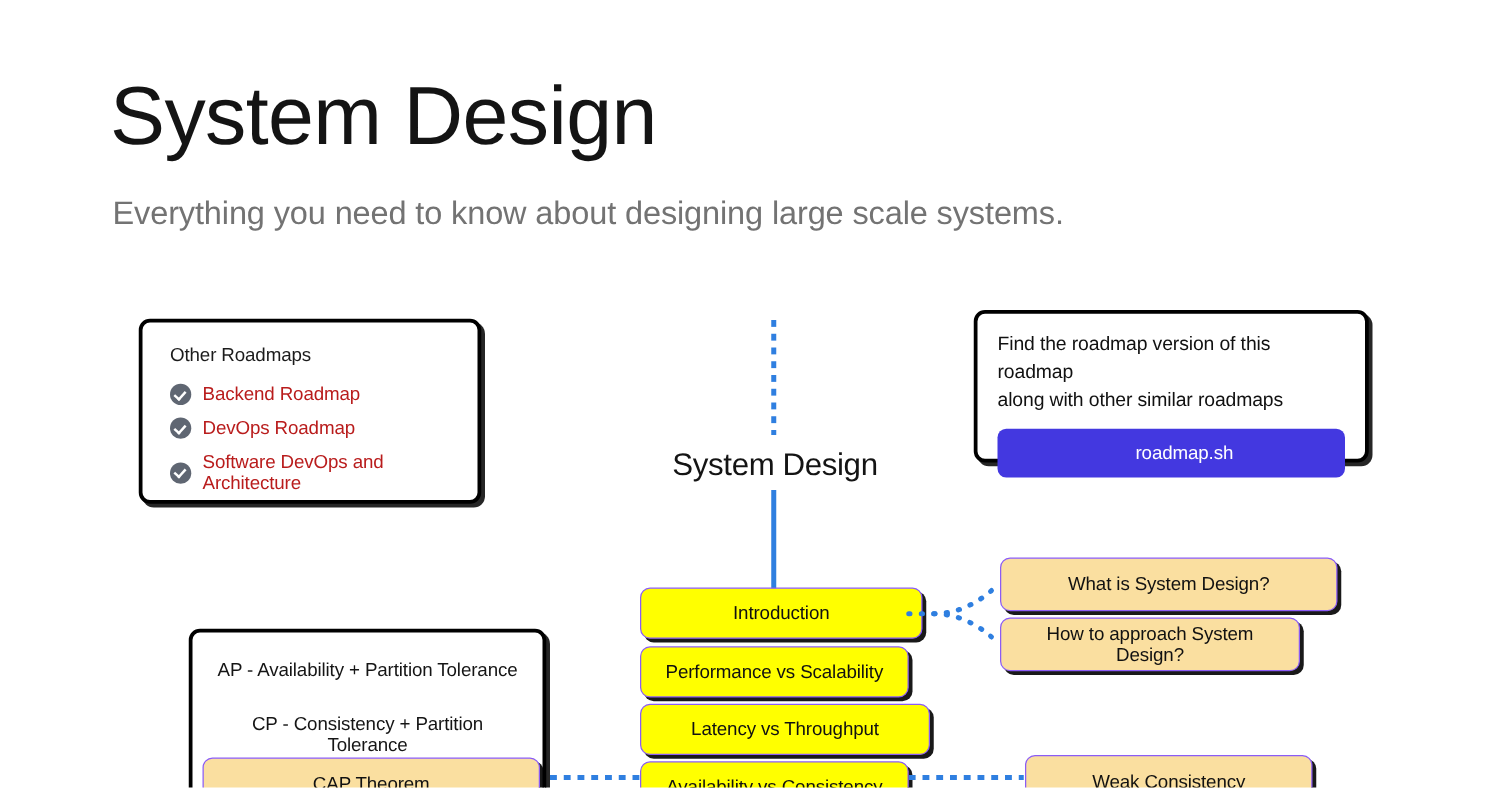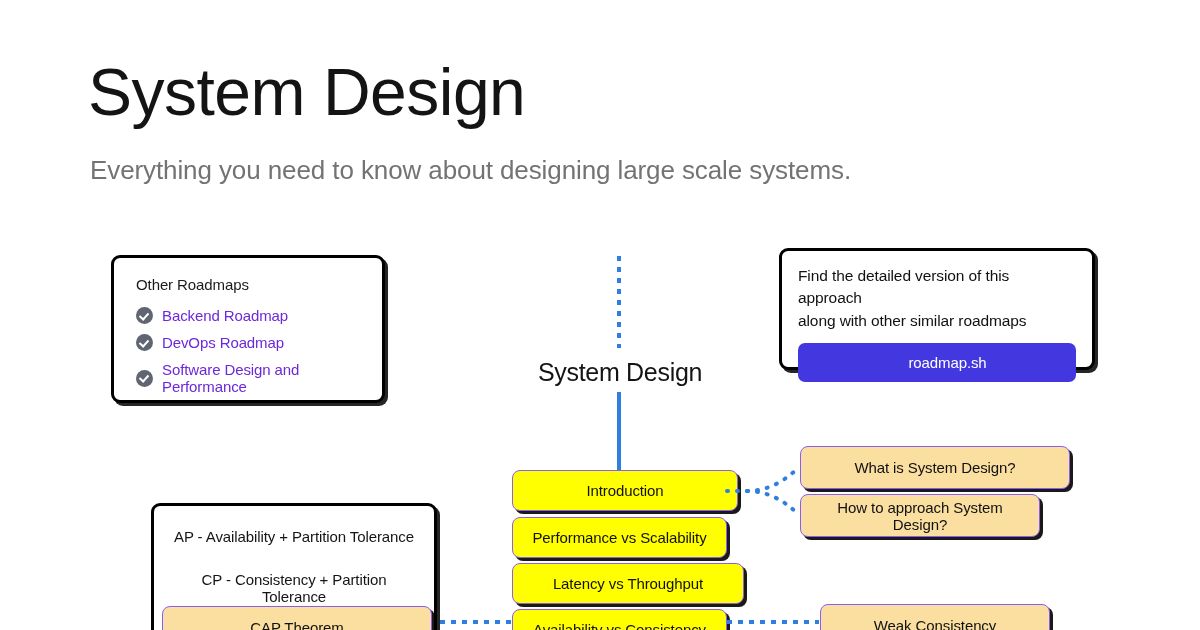--- a/index.html
+++ b/index.html
@@ -101,21 +101,21 @@
     left: 5px;
     top: 3.5px;
     width: 4px;
     height: 7px;
     border: solid #ffffff;
     border-width: 0 2px 2px 0;
     transform: rotate(42deg);
   }
   .roadmap-label {
     font-size: 15px;
-    color: #6d28d9;
+    color: #b91c1c;
     letter-spacing: -0.1px;
   }
 
   
   #roadmap-promo-panel {
     left: 779px;
     top: 248px;
     width: 316px;
     height: 122px;
     padding: 14px 16px 14px 16px;
@@ -207,26 +207,26 @@
   <div class="roadmap-row">
     <span class="check-icon"></span>
     <span class="roadmap-label">Backend Roadmap</span>
   </div>
   <div class="roadmap-row">
     <span class="check-icon"></span>
     <span class="roadmap-label">DevOps Roadmap</span>
   </div>
   <div class="roadmap-row">
     <span class="check-icon"></span>
-    <span class="roadmap-label">Software Design and Performance</span>
+    <span class="roadmap-label">Software DevOps and Architecture</span>
   </div>
 </div>
 
 <div class="card" id="roadmap-promo-panel">
-  <div class="promo-line">Find the detailed version of this approach</div>
+  <div class="promo-line">Find the roadmap version of this roadmap</div>
   <div class="promo-line">along with other similar roadmaps</div>
   <div id="roadmap-sh-button">roadmap.sh</div>
 </div>
 
 <div class="conn-dotted-v" style="left:617px; top:256px; height:92px;"></div>
 <div class="conn-solid-v" style="left:617px; top:392px; height:80px;"></div>
 
 <div id="root-label">System Design</div>
 
 <div class="node primary" style="left:512px; top:470px; width:226px; height:41px;">Introduction</div>

